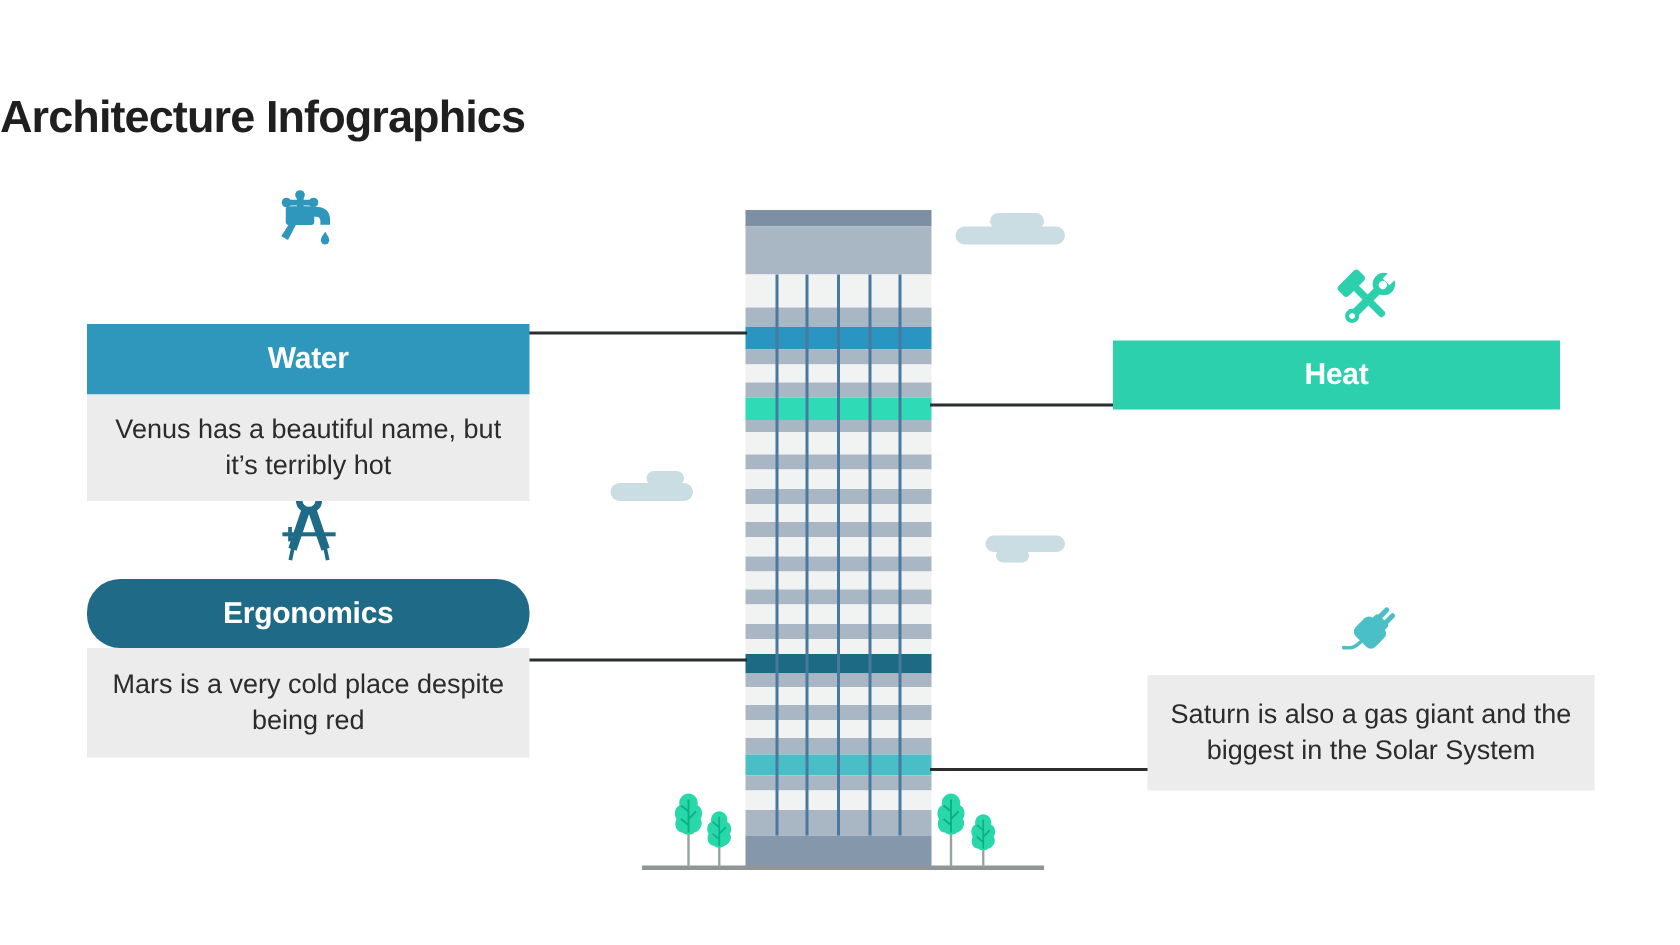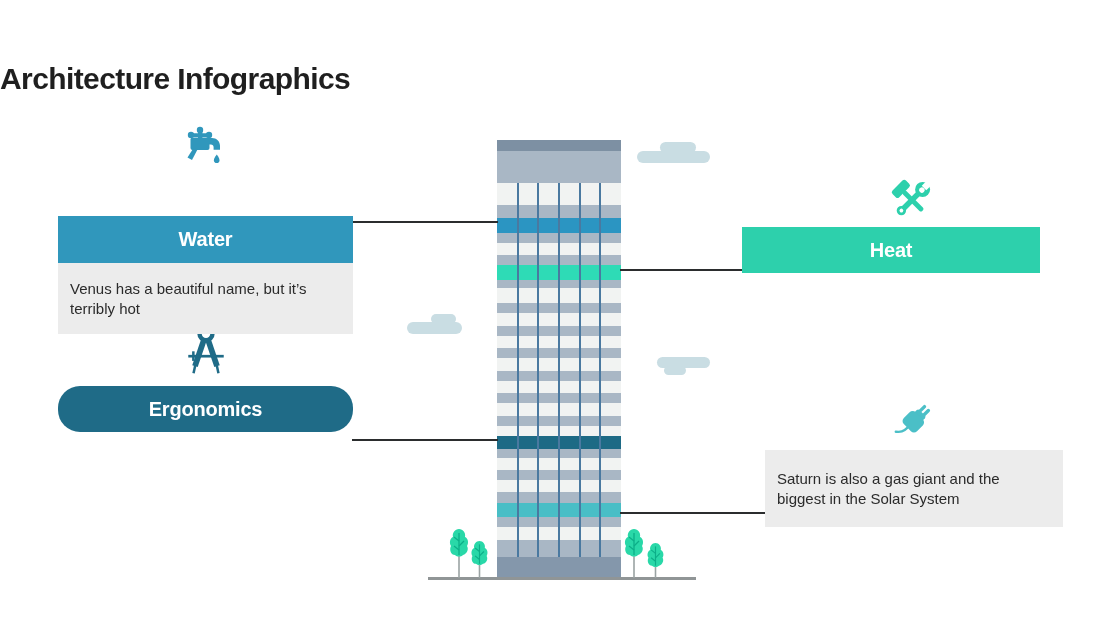--- a/index.html
+++ b/index.html
@@ -17,21 +17,21 @@
   }
 
   
   .card{width:295px;}
   .card-header{
     height:47px;display:flex;align-items:center;justify-content:center;
     color:#ffffff;font-size:20px;font-weight:bold;letter-spacing:-0.2px;
   }
   .card-body{
     background:#ececec;display:flex;align-items:center;justify-content:center;
-    color:#2b2b2b;font-size:15px;line-height:1.32;
+    text-align:center;color:#2b2b2b;font-size:18px;line-height:1.32;
     padding:8px 12px;box-sizing:border-box;
   }
   .card-water{left:58px;top:180px;}
   .card-water .card-body{min-height:71px;}
   .card-ergonomics{left:58px;top:386px;}
   .card-ergonomics .card-header{height:46px;}
   .card-ergonomics .card-body{min-height:73px;}
   .card-heat{left:742px;top:227px;width:298px;}
   .card-heat .card-header{height:46px;}
   .card-heat .card-body{min-height:75px;}
@@ -268,20 +268,23 @@
   </div>
   <div class="card-body">
     <span>Venus has a beautiful name, but it’s terribly hot</span>
   </div>
 </div>
 
 <div class="abs card card-ergonomics">
   <div class="card-header" style="background: rgb(31, 107, 135); border-radius: 22px;">
     <span>Ergonomics</span>
   </div>
+  <div class="card-body">
+    <span>Mars is a very cold place despite being red</span>
+  </div>
 </div>
 
 <div class="abs card card-heat">
   <div class="card-header" style="background: rgb(45, 208, 172);">
     <span>Heat</span>
   </div>
 </div>
 
 <div class="abs card card-electricity">
   <div class="card-body">

